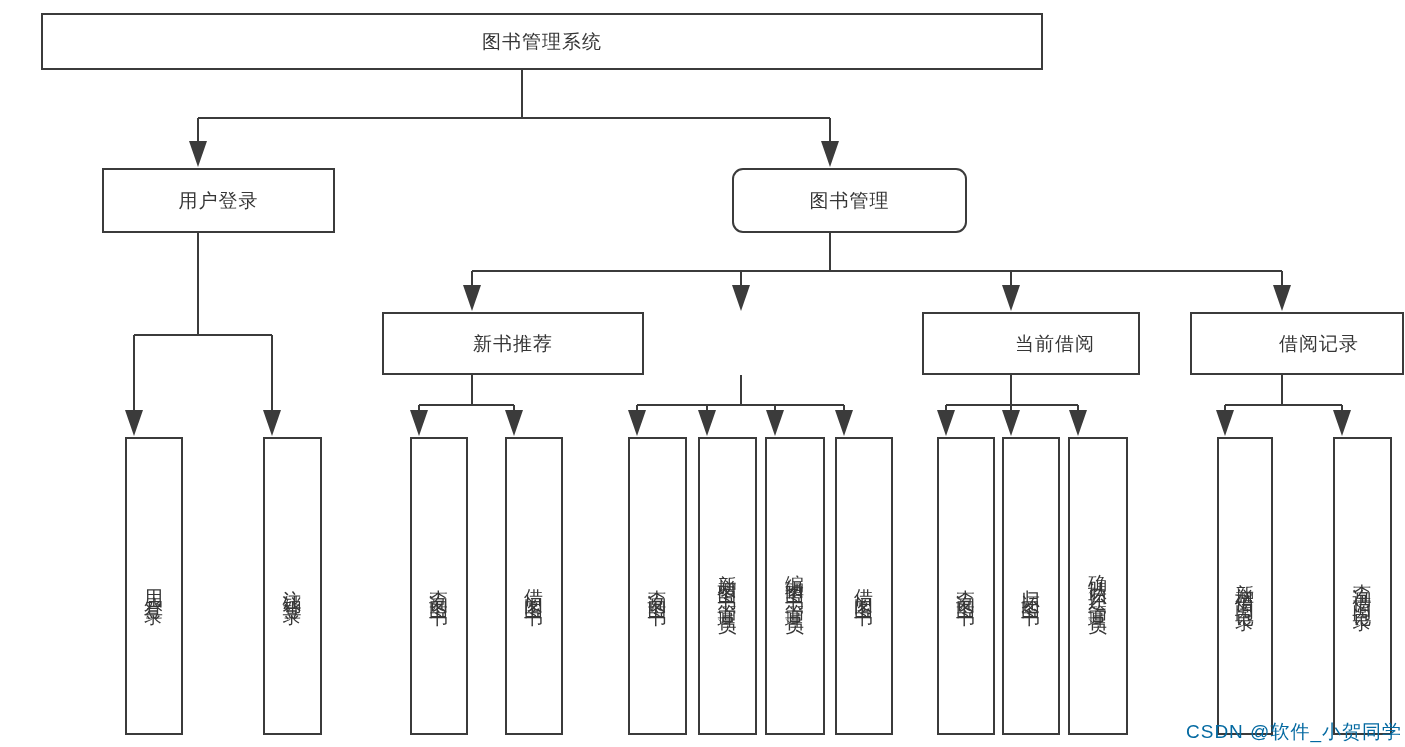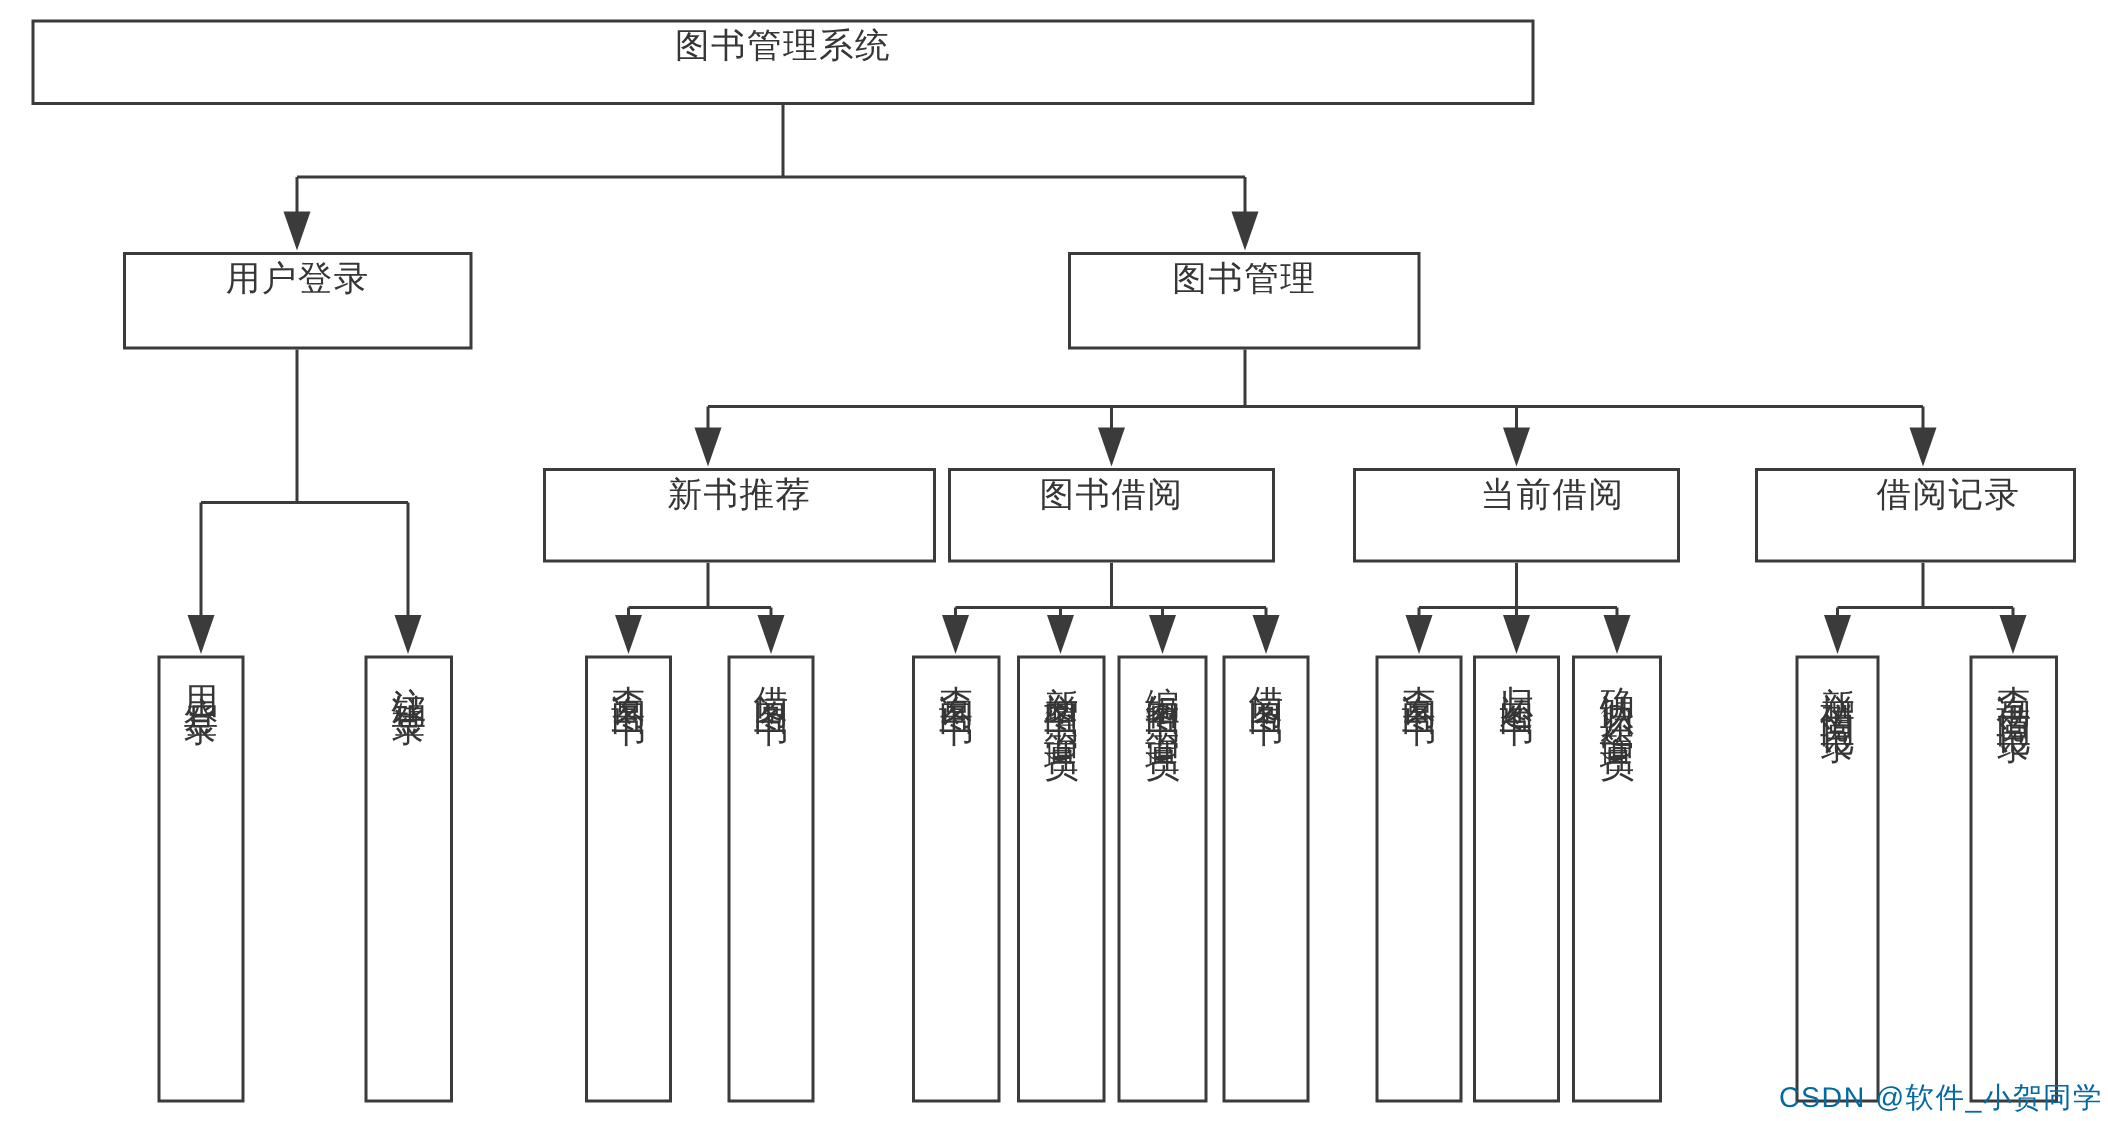--- a/index.html
+++ b/index.html
@@ -11,25 +11,26 @@
     overflow:hidden;
   }
   #wires{position:absolute;left:0;top:0;width:1405px;height:747px;}
   #wires path{stroke:#3b3b3b;stroke-width:2;fill:none;}
   #wires polygon{fill:#3b3b3b;stroke:none;}
   .node{
     position:absolute;
     box-sizing:border-box;
     border:2px solid #3b3b3b;
     background:#ffffff;
-    display:flex;align-items:flex-start;justify-content:center;
+    display:flex;align-items:center;justify-content:center;
     color:#363636;
-    font-size:23px;
+    font-size:19px;
     letter-spacing:1px;
     text-align:center;
+    margin-left:20px;
   }
   .leaf{
     top:437px;height:298px;
   }
   .leaf span{
     writing-mode:vertical-rl;
     text-orientation:mixed;
     letter-spacing:6px;
     line-height:1;
   }
@@ -97,29 +98,26 @@
     </g>
   </svg>
 
   <div class="node" style="left:21px;top:13px;width:1002px;height:57px;">
     <span>图书管理系统</span>
   </div>
 
   <div class="node" style="left:82px;top:168px;width:233px;height:65px;">
     <span>用户登录</span>
   </div>
-  <div class="node" style="left:712px;top:168px;width:235px;height:65px;">
+  <div class="node" style="left:712px;top:168px;width:235px;height:65px;border-radius:11px;">
     <span>图书管理</span>
   </div>
 
   <div class="node" style="left:362px;top:312px;width:262px;height:63px;">
     <span>新书推荐</span>
-  </div>
-  <div class="node" style="left:632px;top:312px;width:218px;height:63px;">
-    <span>图书借阅</span>
   </div>
   <div class="node" style="left:902px;top:312px;width:218px;height:63px;padding-left:48px;">
     <span>当前借阅</span>
   </div>
   <div class="node" style="left:1170px;top:312px;width:214px;height:63px;padding-left:44px;">
     <span>借阅记录</span>
   </div>
 
   <div class="node leaf" style="left:105px;width:58px;">
     <span>用户登录</span>

